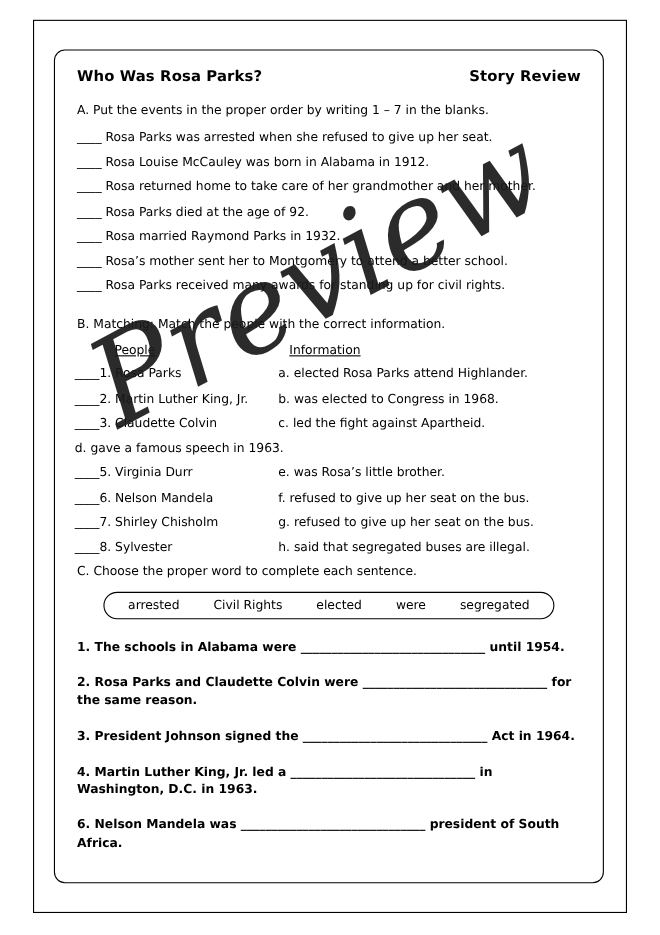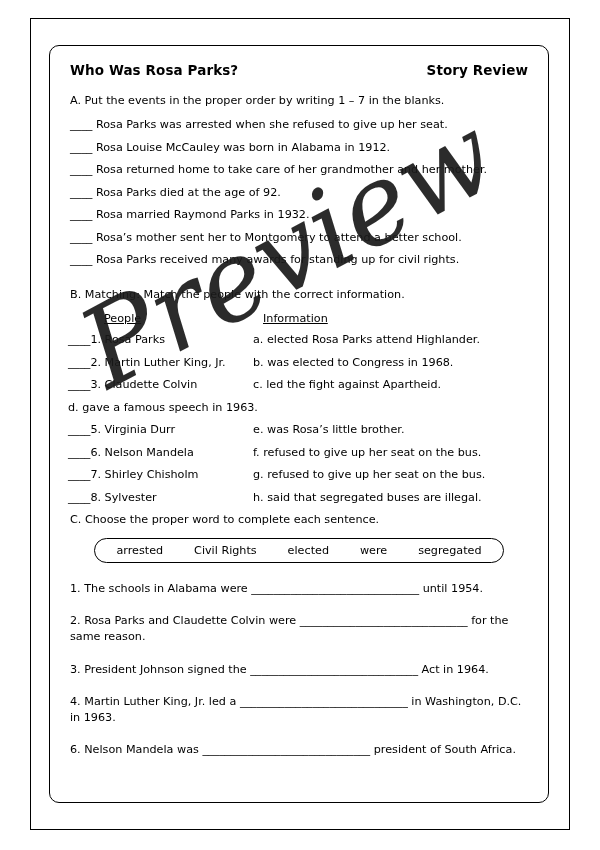--- a/index.html
+++ b/index.html
@@ -109,20 +109,21 @@
     justify-content: space-around;
     align-items: center;
     font-size: 11.2px;
   }
   .wordbank span { padding: 0 4px; }
 
   .fill-item {
     font-size: 11.2px;
     margin: 16px 0 14px 2px;
     line-height: 1.45;
+    font-weight: bold;
   }
 
   .watermark {
     position: absolute;
     left: 60px;
     top: 300px;
     font-family: "DejaVu Serif", serif;
     font-size: 110px;
     font-style: italic;
     color: #1a1a1a;

